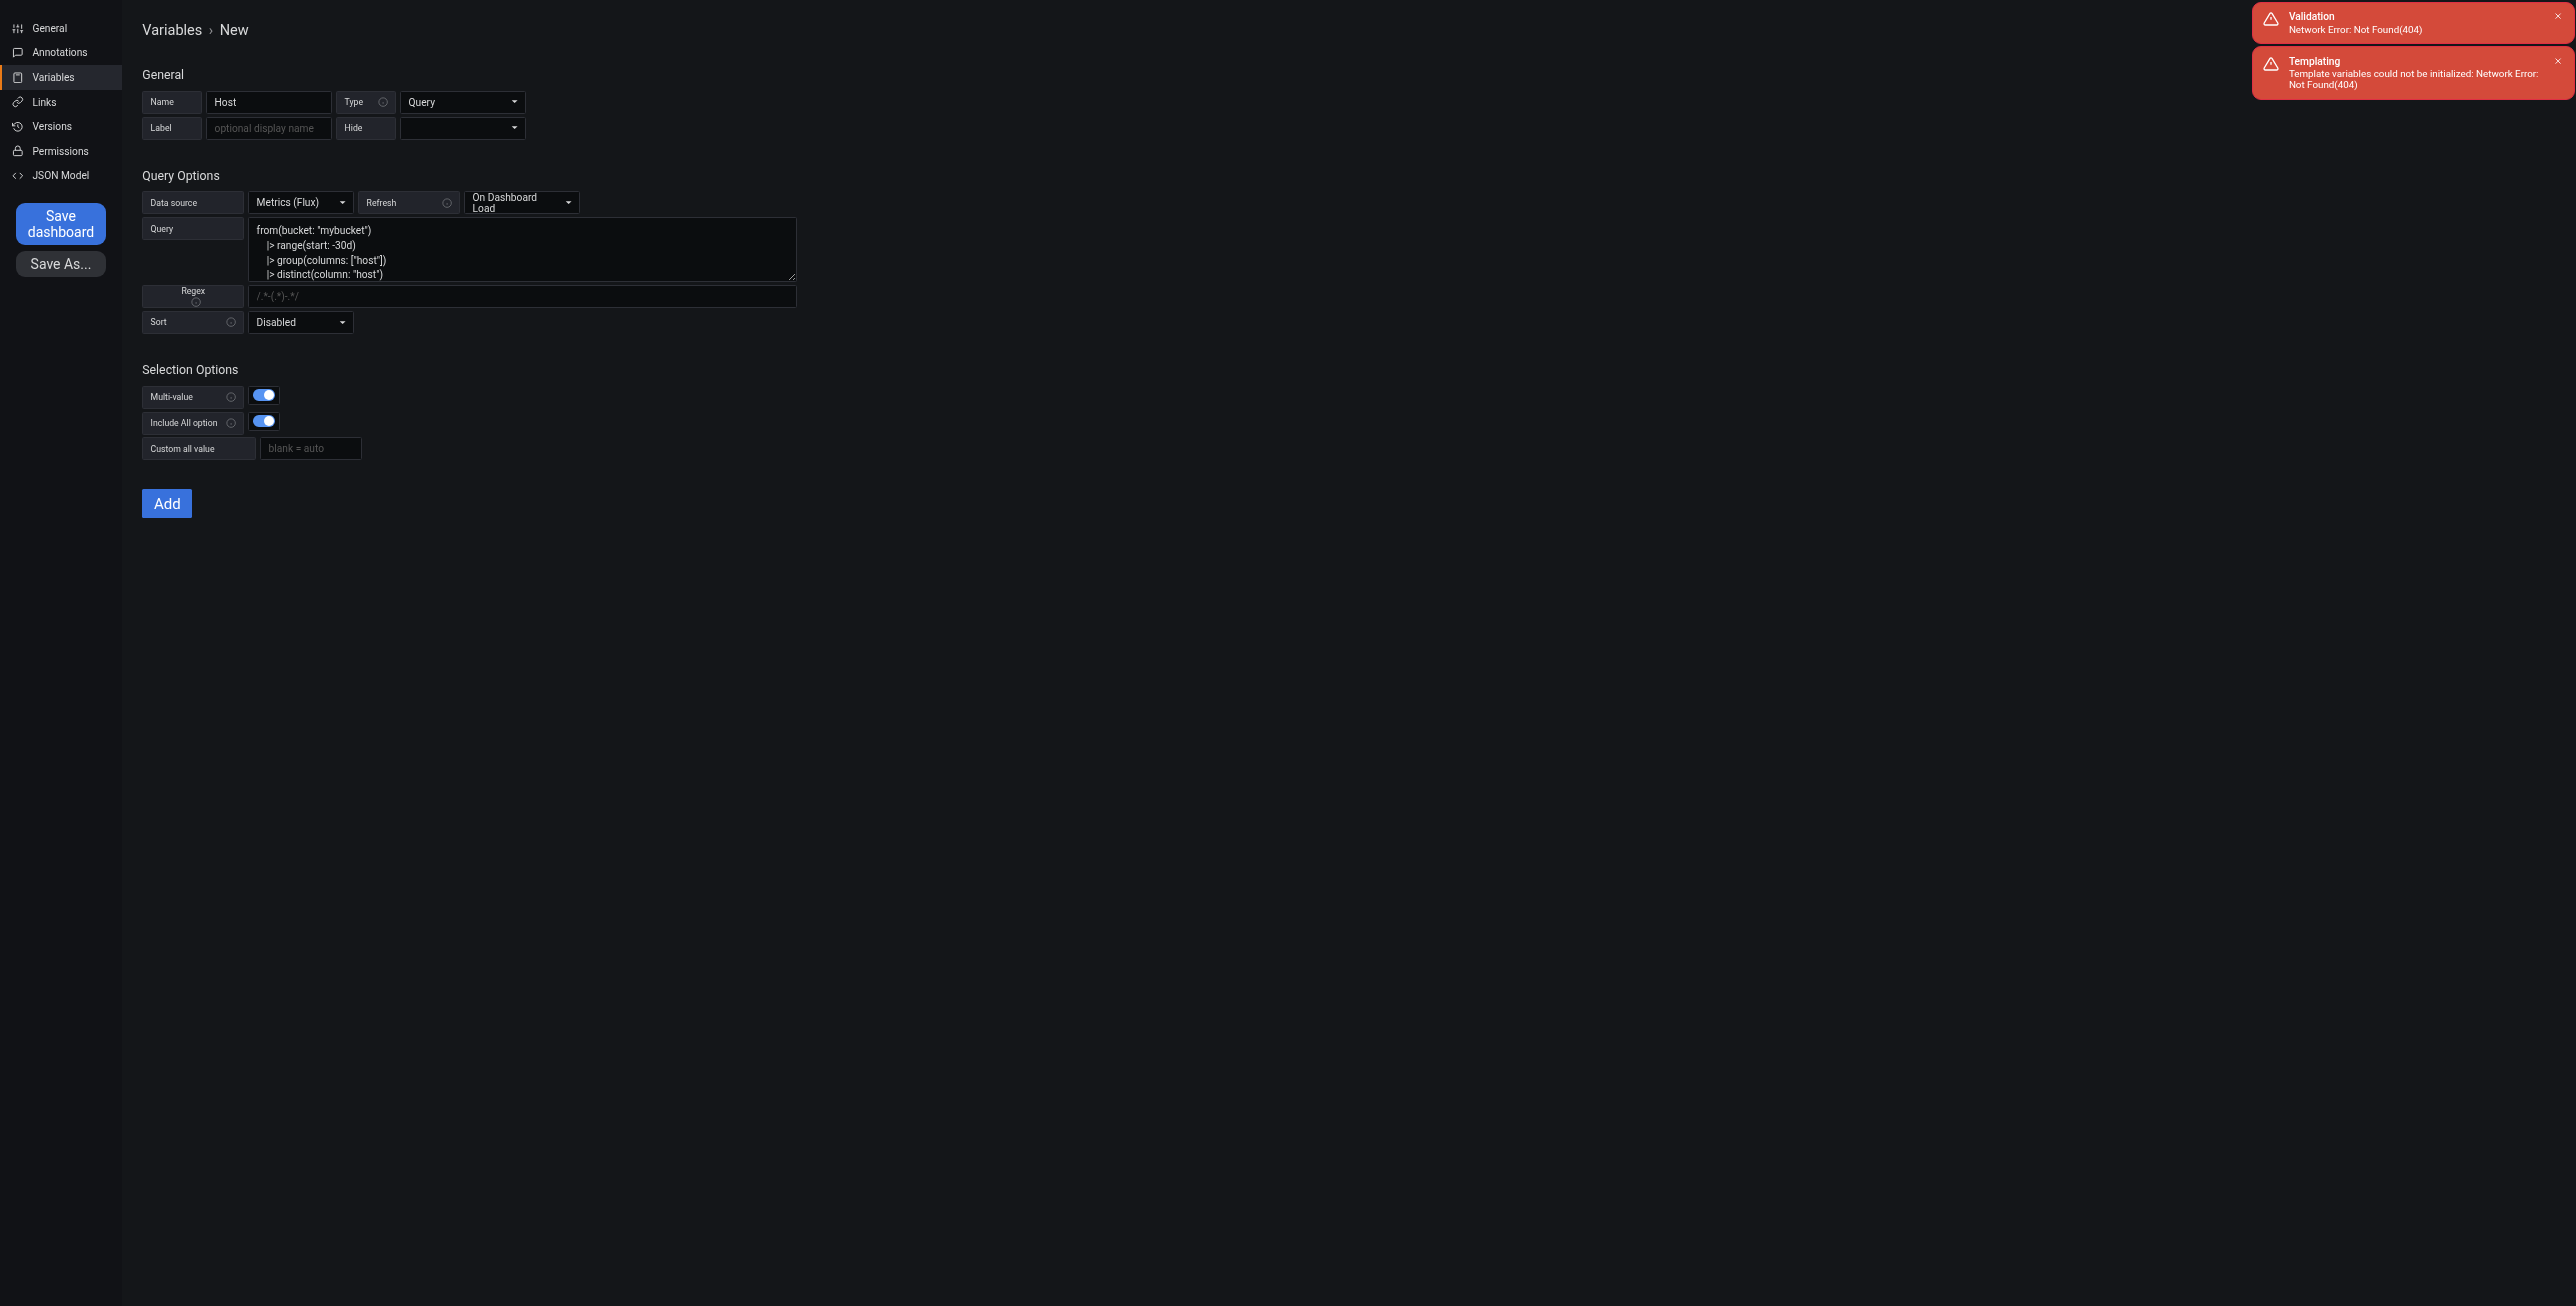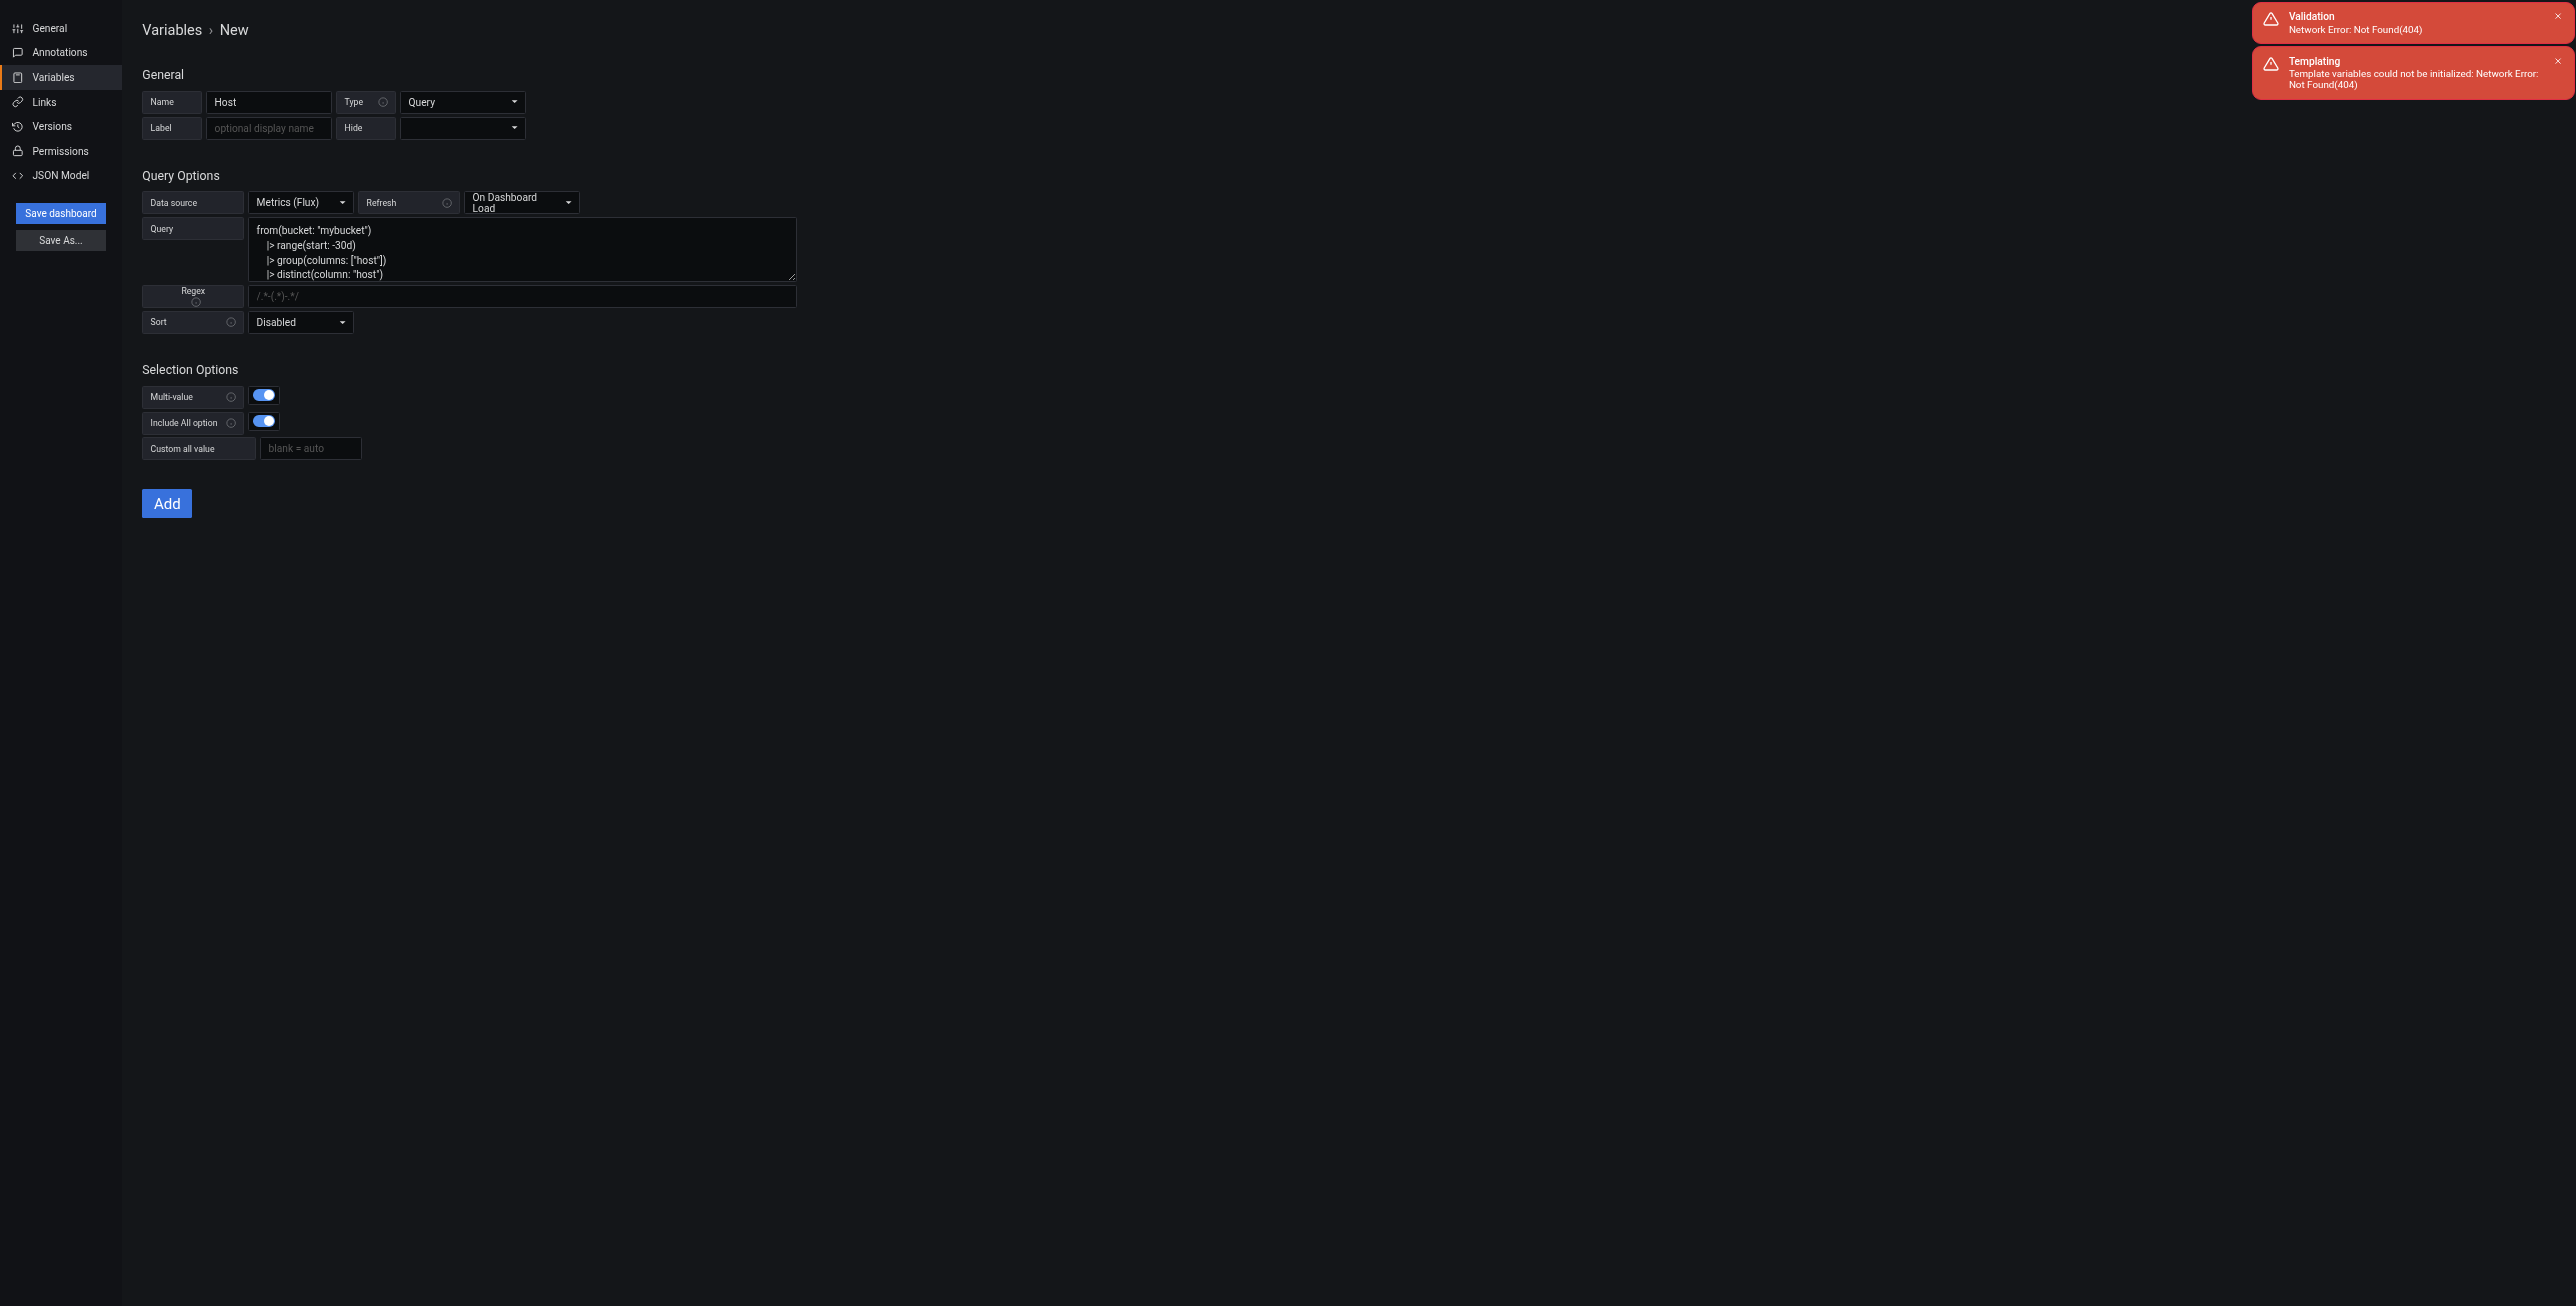--- a/index.html
+++ b/index.html
@@ -21,21 +21,21 @@
   *{box-sizing:border-box;font-family:-apple-system,BlinkMacSystemFont,"Segoe UI",Roboto,Helvetica,Arial,sans-serif;}
   html,body{margin:0;padding:0;width:100%;height:100%;background:var(--bg);color:var(--text);font-size:10.2px;}
   body{display:flex;min-height:100vh;}
 
   
   .sidebar{width:122px;min-width:122px;background:var(--bg-sidebar);display:flex;flex-direction:column;padding-top:16px;}
   .sidebar-item{display:flex;align-items:center;gap:8.7px;padding:6.5px 10.2px;color:var(--text);cursor:pointer;border-left:2.2px solid transparent;}
   .sidebar-item.active{background:var(--hover);border-left:2.2px solid var(--orange);}
   .sidebar-item .icon{width:11.6px;height:11.6px;display:flex;align-items:center;justify-content:center;color:var(--text);}
   .sidebar-buttons{padding:10.2px 16px;display:flex;flex-direction:column;gap:5.8px;margin-top:4.4px;}
-  .btn{border:none;border-radius:0;padding:5.1px 7.3px;font-size:10px;cursor:pointer;text-align:center;}
+  .btn{border:none;border-radius:9px;padding:5.1px 7.3px;font-size:14px;cursor:pointer;text-align:center;}
   .btn-primary{background:var(--blue);color:#fff;}
   .btn-secondary{background:#2f3136;color:var(--text);}
 
   
   .main{flex:1;padding:22px 20.3px;overflow:auto;}
   h1.title{font-weight:400;font-size:14.5px;margin:0 0 29px 0;color:var(--text);}
   h1.title .crumb{color:var(--text);}
   h1.title .sep{color:var(--text-dim);margin:0 2.9px;}
   .section{margin-bottom:29px;}
   .section-title{font-size:12.3px;margin:0 0 8.7px 0;font-weight:400;color:var(--text);}

